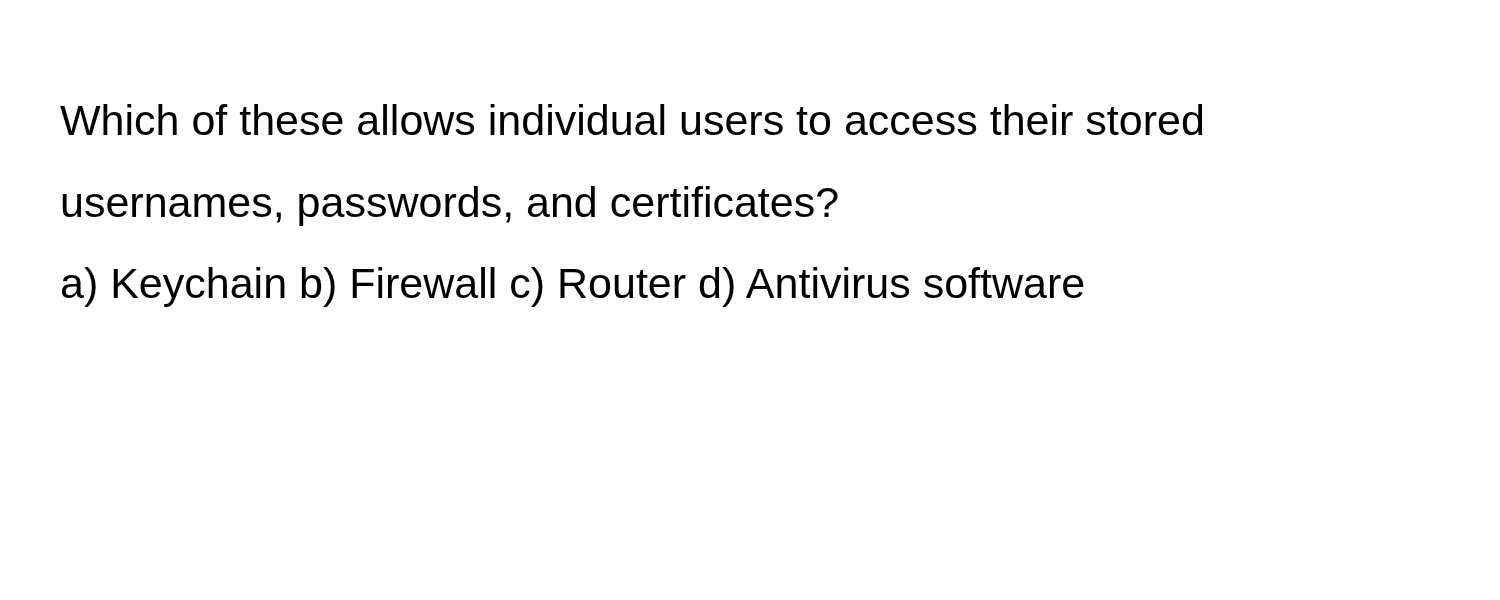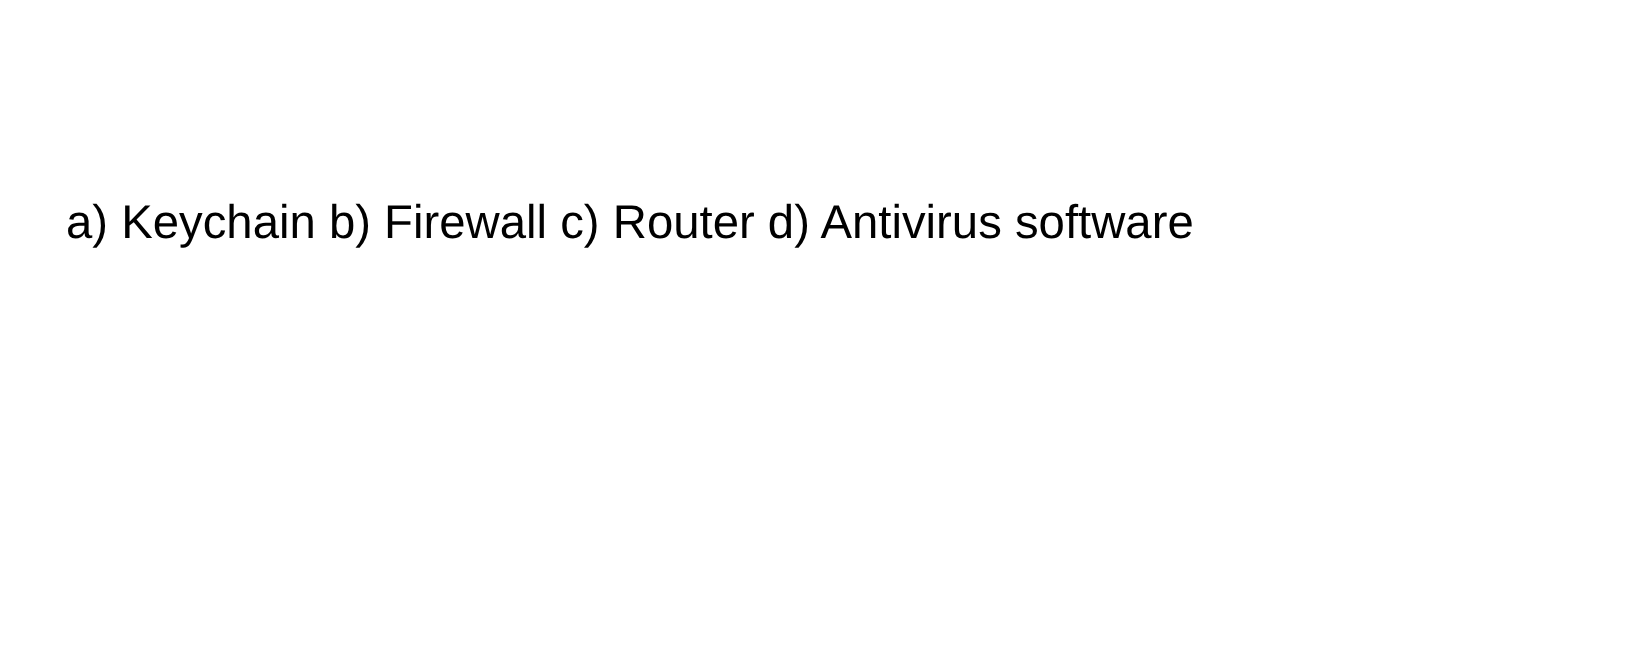--- a/index.html
+++ b/index.html
@@ -24,15 +24,16 @@
       display: inline;
     }
     .options-text {
       display: inline;
     }
   </style>
 </head>
 <body>
 
 <div class="question-block">
+  <div class="question-text">Which of these allows individual users to access their stored usernames, passwords, and certificates?</div>
   <br>
   <div class="options-text">a) Keychain b) Firewall c) Router d) Antivirus software</div>
 </div>
 
 </body></html>

